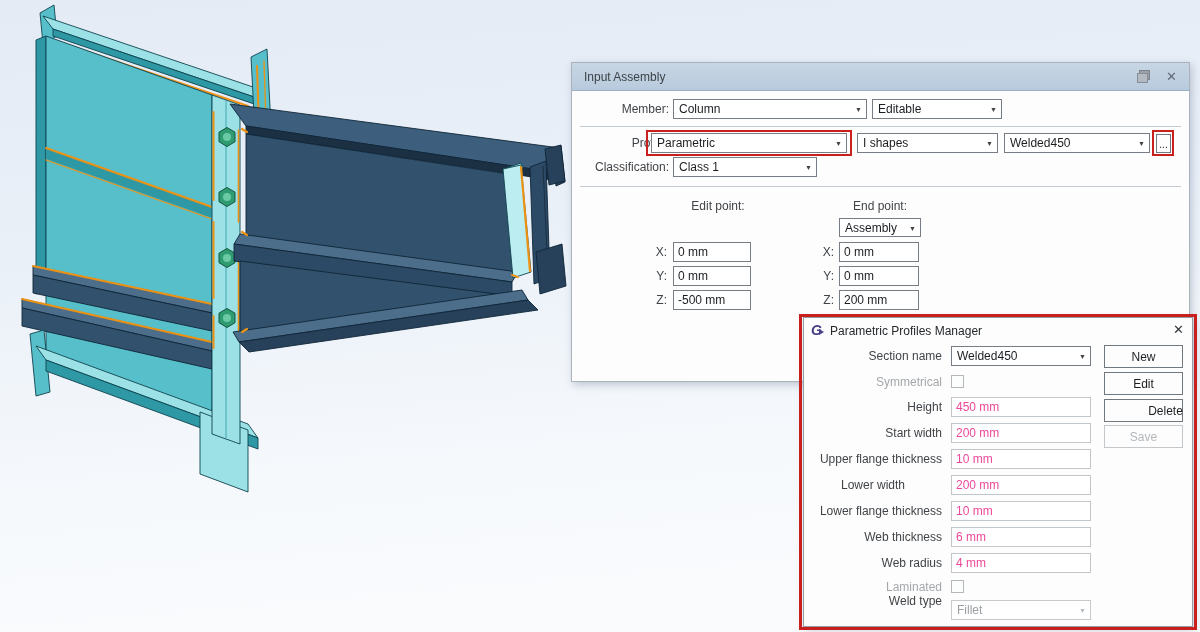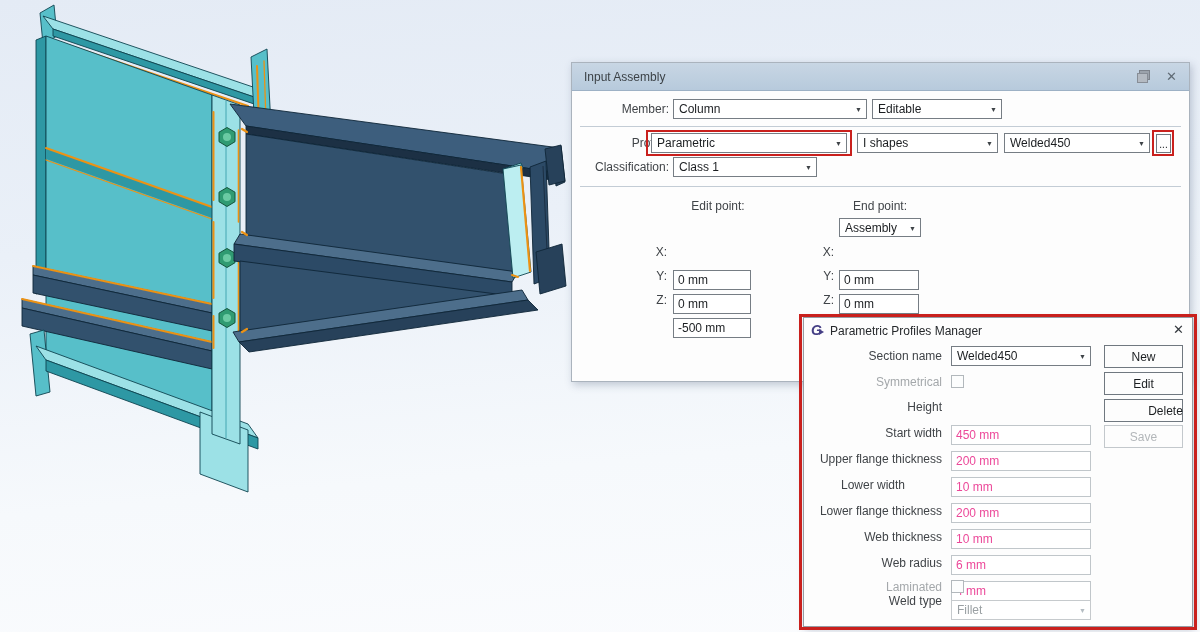--- a/index.html
+++ b/index.html
@@ -45,21 +45,21 @@
   .dlg{position:absolute;background:#fdfdfd;border:1px solid #aab3bd;box-shadow:2px 3px 8px rgba(60,80,110,.28);}
   .lbl{position:absolute;font-size:12px;color:#404448;line-height:20px;white-space:nowrap;}
   .lbl.right{text-align:right;}
   .lbl.dim{color:#a4a8ab;}
   .combo{position:absolute;background:#fff;border:1px solid #767d84;height:20px;font-size:12px;color:#1b1e21;
          display:flex;align-items:center;padding:0 18px 0 5px;white-space:nowrap;overflow:hidden;}
   .combo .arrow{position:absolute;right:4px;top:50%;transform:translateY(-50%);font-size:7px;color:#3e4347;}
   .combo.disabled{border-color:#c6cacd;color:#9aa0a3;}
   .combo.disabled .arrow{color:#b4bcc2;}
   .tbox{position:absolute;background:#fff;border:1px solid #767d84;height:20px;font-size:12px;color:#1b1e21;
-        font-family:"Liberation Sans",sans-serif;padding:0 4px;outline:none;margin-top:28px;}
+        font-family:"Liberation Sans",sans-serif;padding:0 4px;outline:none;}
   .tbox.gray{border-color:#c0c6ca;color:#ec4899;}
   .btn{position:absolute;background:#fdfdfd;border:1px solid #707880;height:23px;font-size:12px;color:#1b1e21;
        display:flex;align-items:center;justify-content:center;cursor:default;}
   .btn.disabled{border-color:#c3c8cc;color:#b3b7ba;}
   .chk{position:absolute;width:13px;height:13px;background:#fcfdfd;border:1px solid #b2b8bc;}
   .sep{position:absolute;left:8px;right:8px;height:1px;background:#c3ccd5;}
   .closex{position:absolute;font-size:13px;color:#5f6a74;cursor:default;line-height:14px;}
   .redbox{position:absolute;border:2px solid var(--highlight-red);pointer-events:none;}
   
   #ia{left:571px;top:62px;width:619px;height:320px;}

